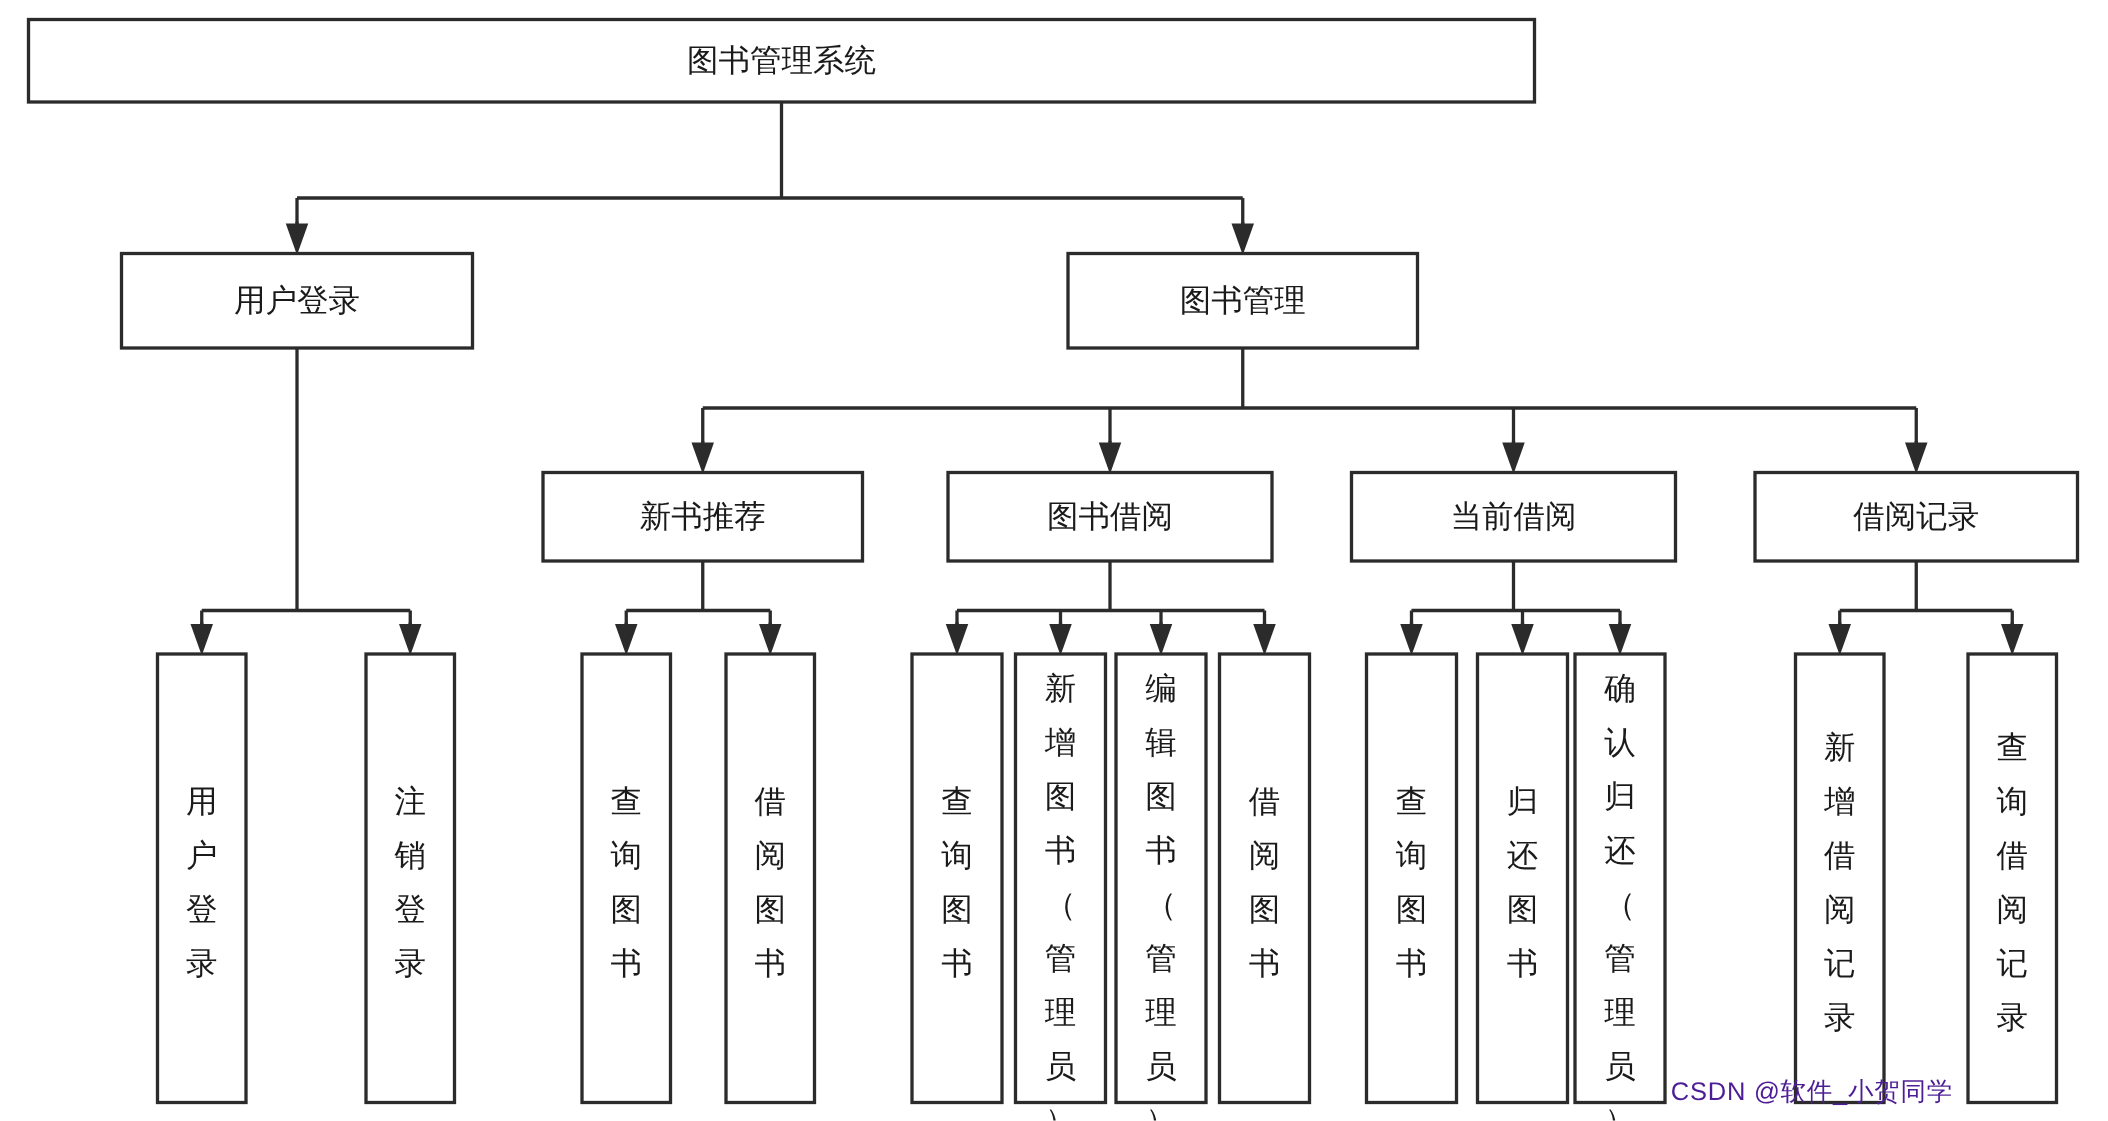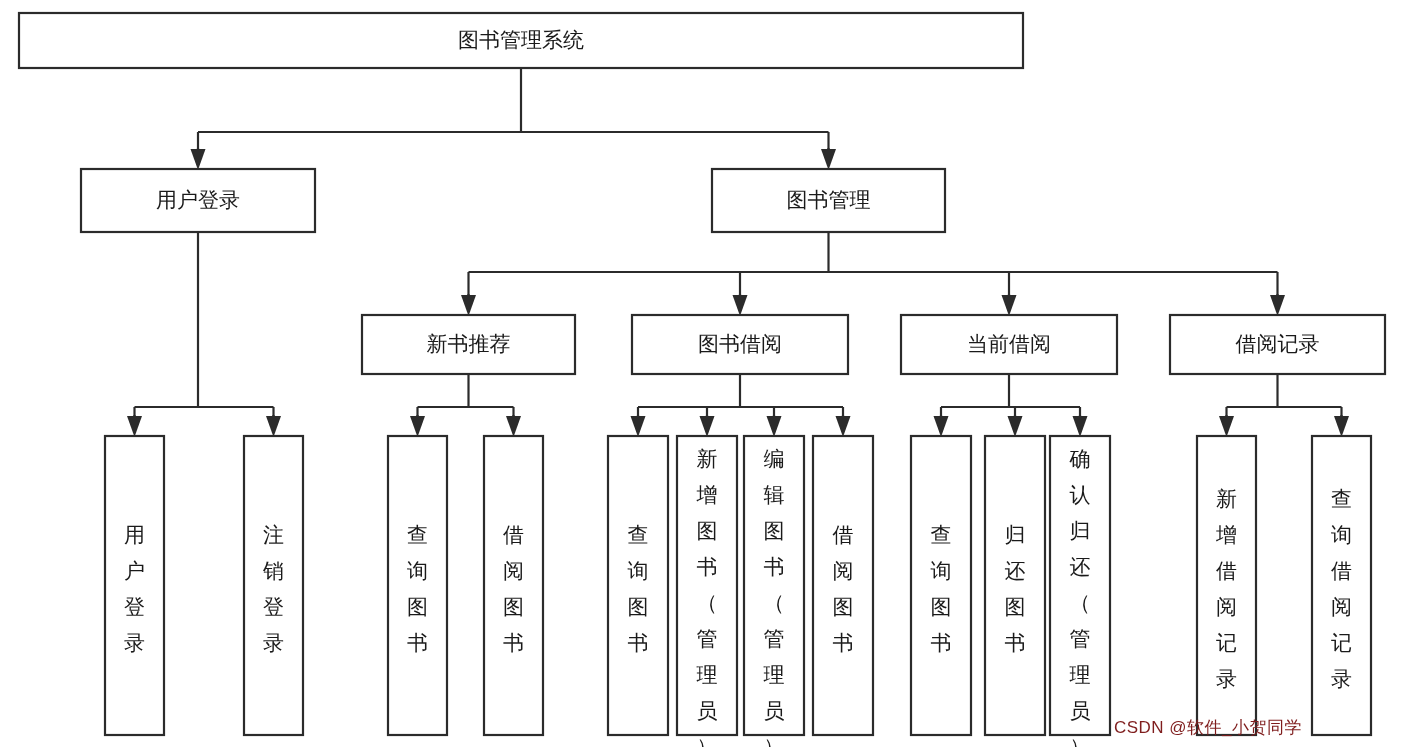--- a/index.html
+++ b/index.html
@@ -54,21 +54,21 @@
     font-family: "Liberation Sans", "DejaVu Sans", sans-serif;
     font-size: 21px;
     text-anchor: middle;
   }
   .watermark {
     position: absolute;
     right: 12px;
     bottom: 8px;
     font-family: "Liberation Sans", "DejaVu Sans", sans-serif;
     font-size: 17px;
-    color: #7f1d1d;
+    color: #4c1d95;
     letter-spacing: 0.5px;
     white-space: nowrap;
     user-select: none;
     margin-left: 48px;
   }
 </style>
 </head>
 <body>
 
 <div id="diagram-root">

